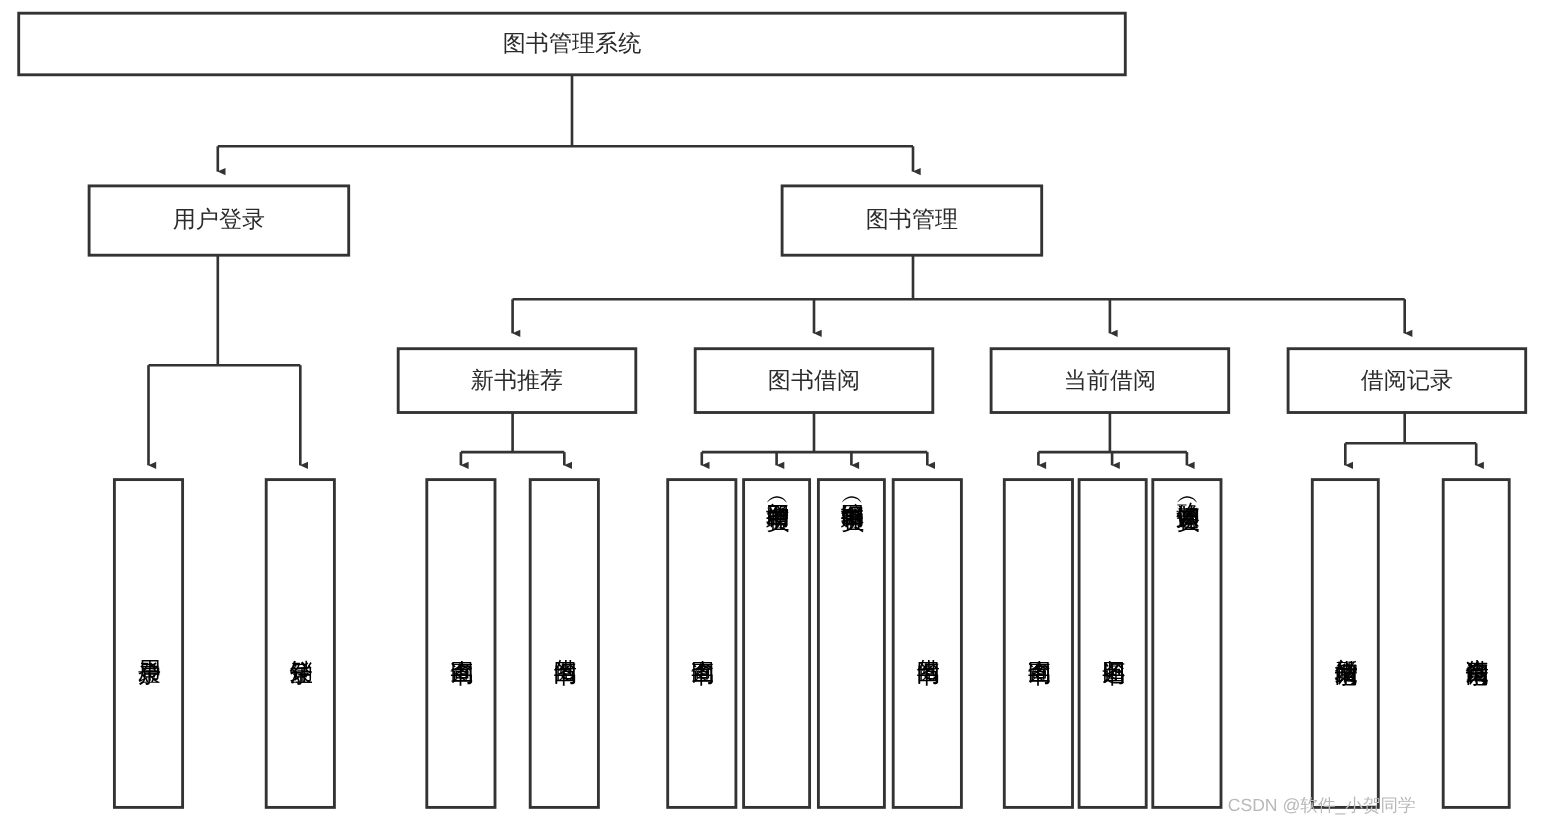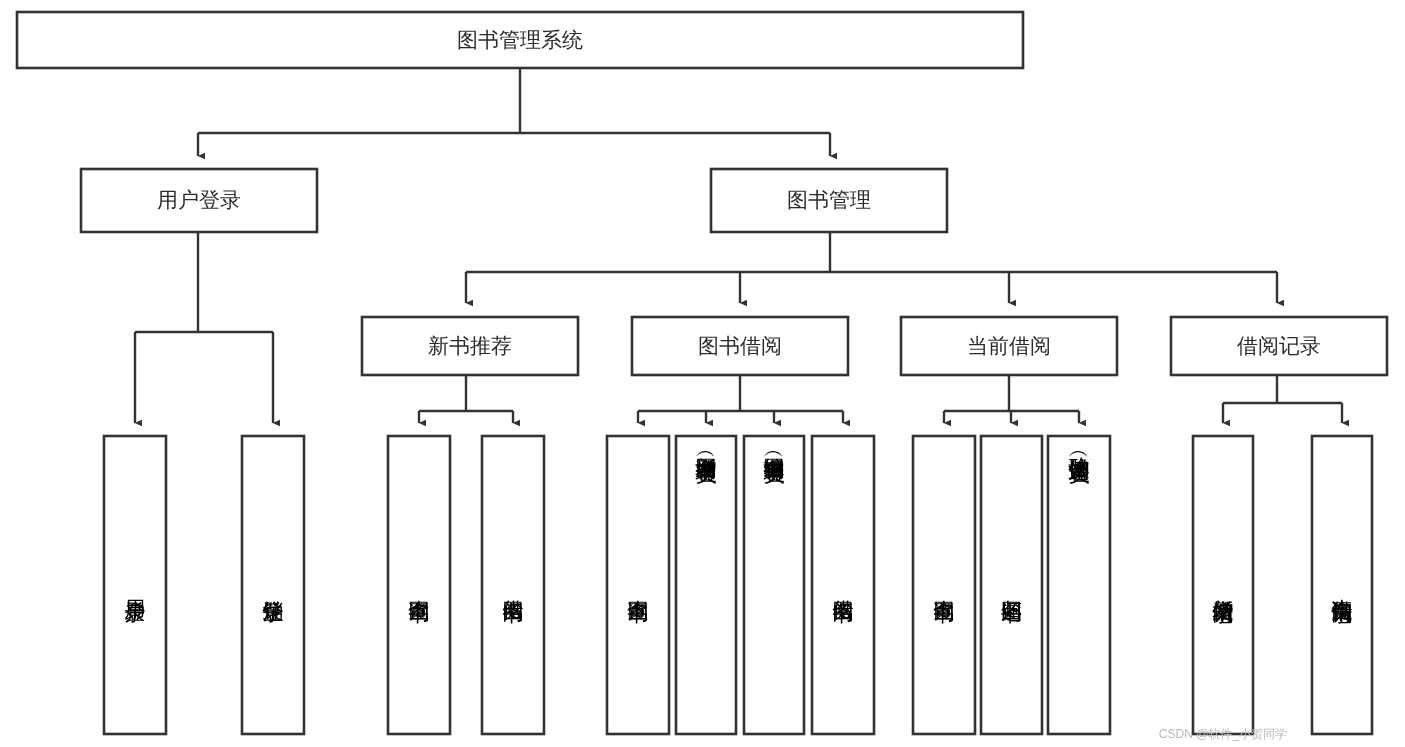--- a/index.html
+++ b/index.html
@@ -53,21 +53,21 @@
     fill: none;
   }
   .arrowhead {
     fill: #333333;
   }
   .watermark {
     position: absolute;
     right: 8px;
     bottom: 4px;
     font-family: "Liberation Sans", "DejaVu Sans", sans-serif;
-    font-size: 12px;
+    font-size: 16px;
     color: #b9b9b9;
     white-space: nowrap;
     pointer-events: none;
   }
 </style>
 </head>
 <body>
 
 <div id="diagram-root">
 

